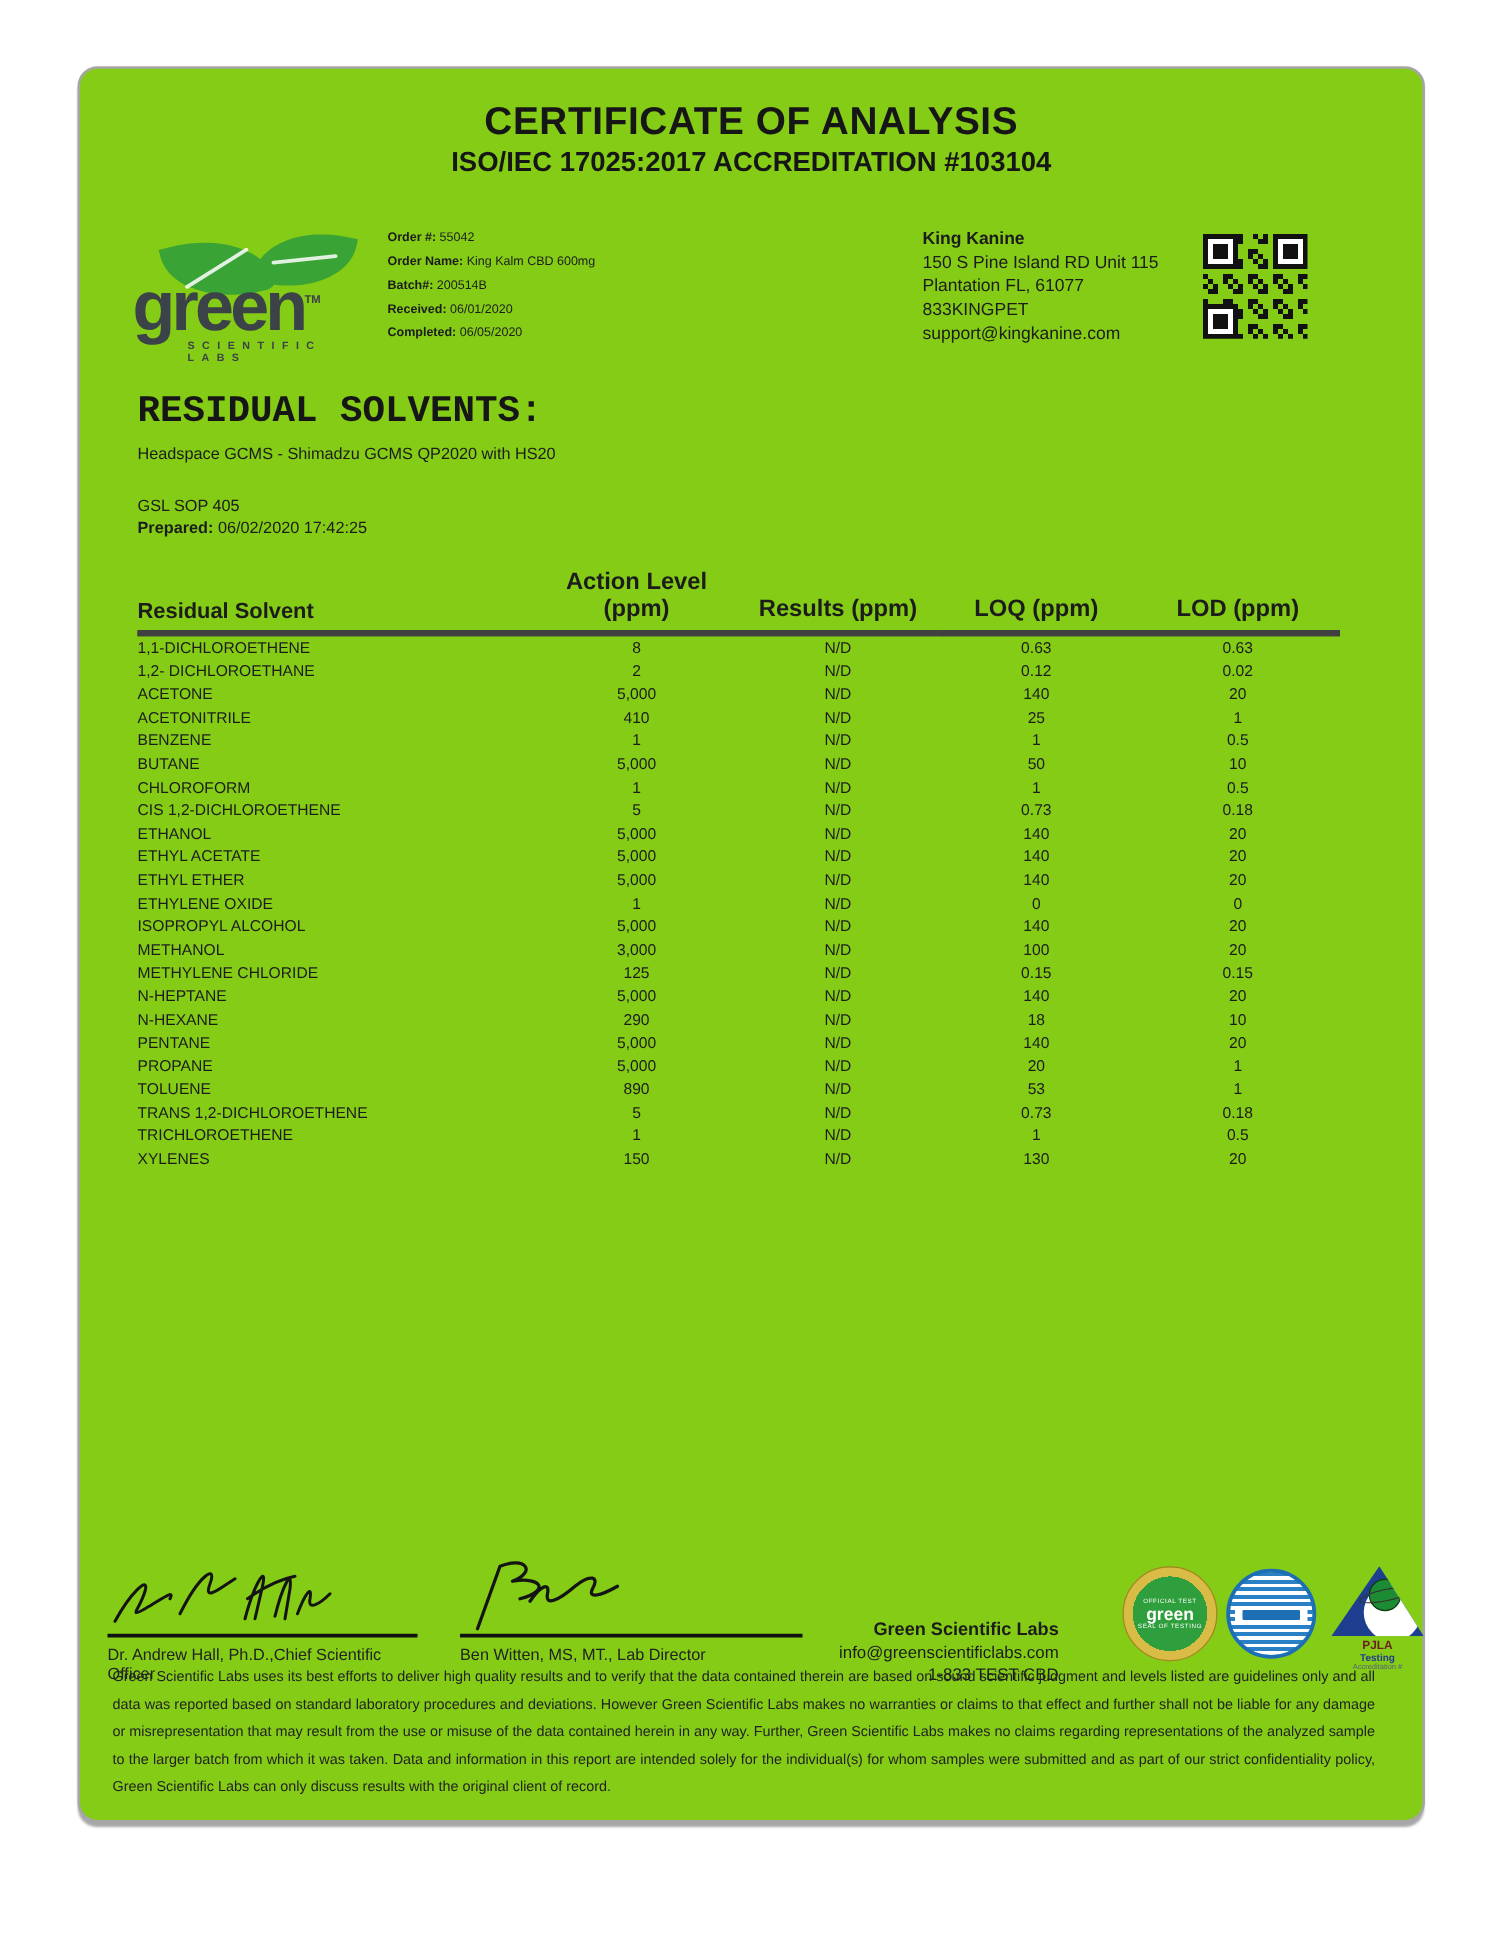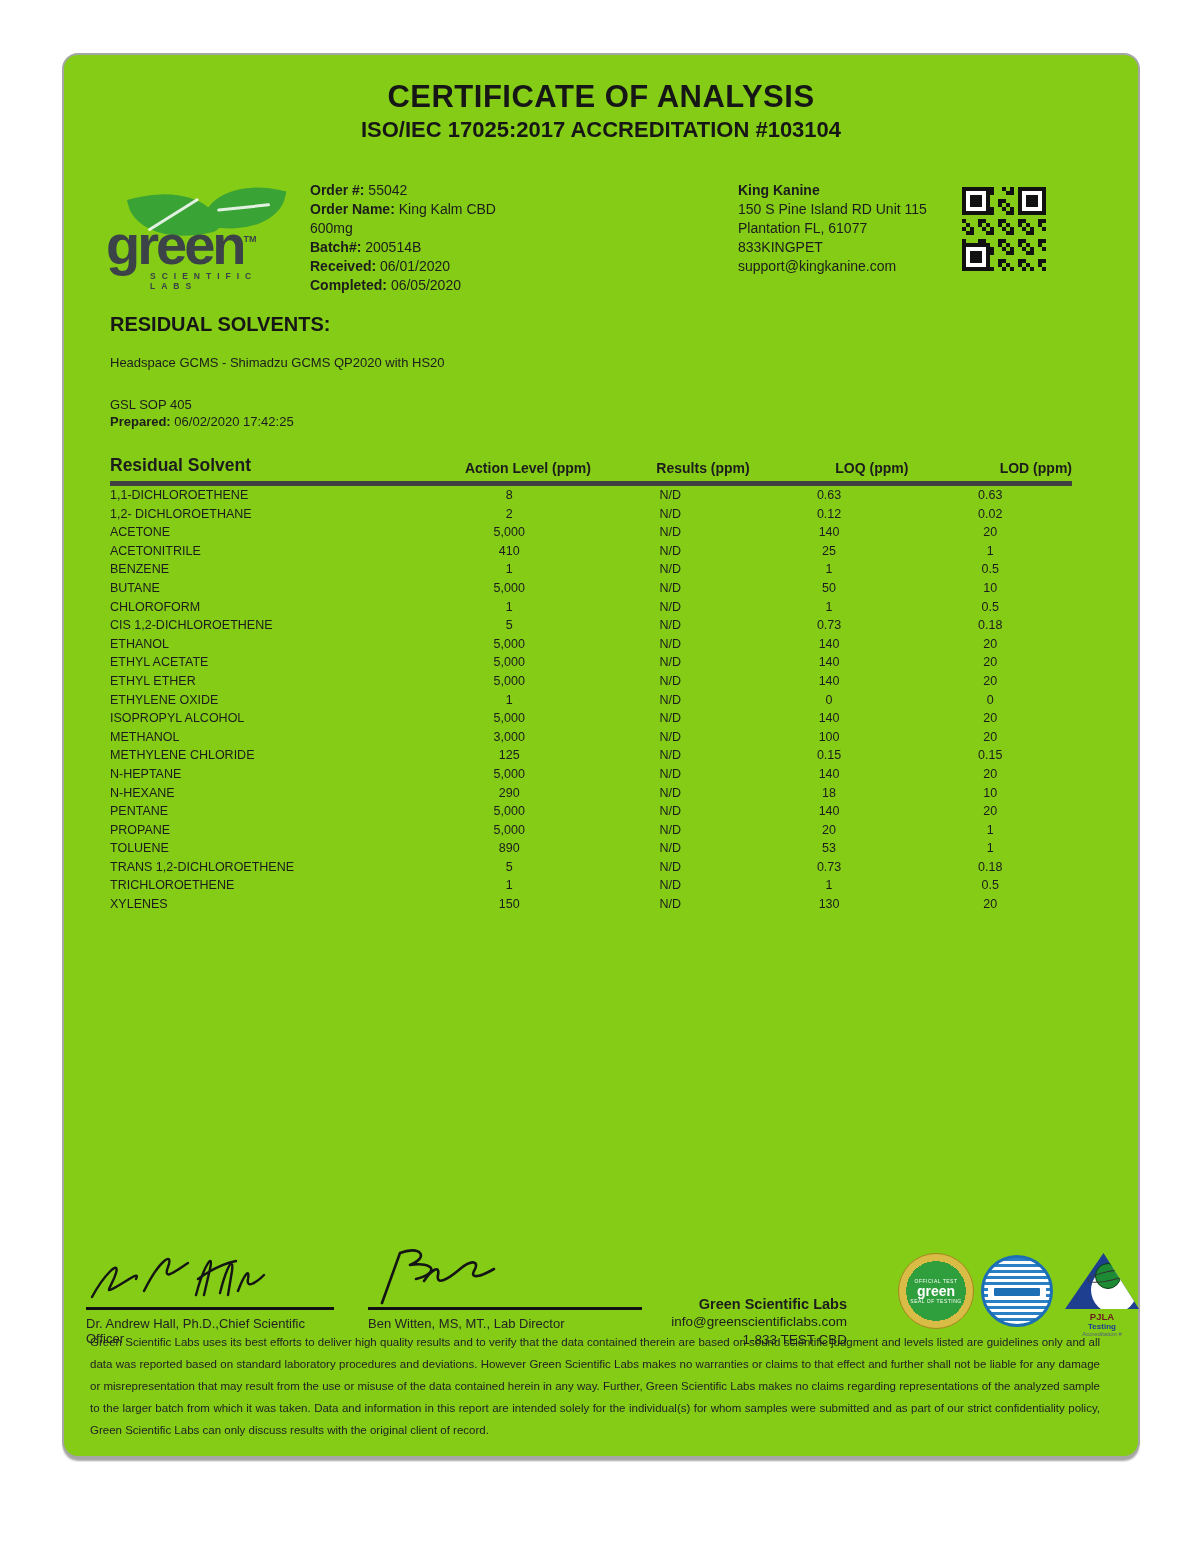--- a/index.html
+++ b/index.html
@@ -27,40 +27,40 @@
   .leaf-r { left:74px; top:0; width:76px; height:50px; border-radius:100% 0 100% 12%; transform:rotate(12deg); }
   .leaf-r::after, .leaf-l::after { content:""; position:absolute; left:14%; top:46%;
     width:70%; height:3px; background:rgba(255,255,255,.85); transform:rotate(-18deg); border-radius:2px; }
   .logo-word-row { position:absolute; left:0; top:34px; white-space:nowrap;text-align:center; }
   .logo-word { font-size:56px; font-weight:800; letter-spacing:-3px; color:#3b4248; line-height:56px; }
   .logo-tm { font-size:9px; font-weight:bold; color:#3b4248; vertical-align:22px; }
   .logo-tagline { position:absolute; left:44px; top:88px; font-size:8.5px; font-weight:bold;
     letter-spacing:6px; color:#3b4248; }
 
   .order-block { position:absolute; left:246px; top:126px; width:220px;
-    font-size:14px; line-height:19px; }
+    font-size:10px; line-height:19px; }
   .order-block b { font-weight:bold; }
   .client-block { position:absolute; left:674px; top:126px; width:250px;
     font-size:14px; line-height:19px; }
   .client-name { font-weight:bold; }
   .qr { position:absolute; left:898px; top:132px; width:84px; height:84px; }
 
   
-  .section-heading { position:absolute; left:46px; top:258px; font-size:20px; font-weight:bold; color:#161616; }
+  .section-heading { position:absolute; left:46px; top:258px; font-size:30px; font-weight:bold; color:#161616;font-family:Liberation Mono, monospace; }
   .method-line { position:absolute; left:46px; top:300px; font-size:13px; }
   .sop-line { position:absolute; left:46px; top:342px; font-size:13px; }
   .prepared-line { position:absolute; left:46px; top:359px; font-size:13px; }
   .prepared-line b { font-weight:bold; }
 
   
   .solvent-table { position:absolute; left:46px; top:400px; width:962px; border-collapse:collapse; }
   .solvent-table th { vertical-align:bottom; padding-bottom:5px;
     border-bottom:5px solid #404040; font-weight:bold; }
   .th-name { text-align:left; font-size:17.5px; width:33%; }
-  .th-num { text-align:right; font-size:14px; }
+  .th-num { text-align:center; font-size:19px; }
   .th-action { width:17%; } .th-results { width:16.5%; } .th-loq { width:16.5%; } .th-lod { width:17%; }
   .solvent-table td { font-size:12.5px; line-height:18.6px; padding:0; }
   .c-name { text-align:left; }
   .c-num { text-align:center; }
 
   
   .sig { position:absolute; }
   .sig-left { left:22px; top:1190px; width:248px; }
   .sig-right { left:304px; top:1190px; width:274px; }
   .sig svg { display:block; height:62px; }

